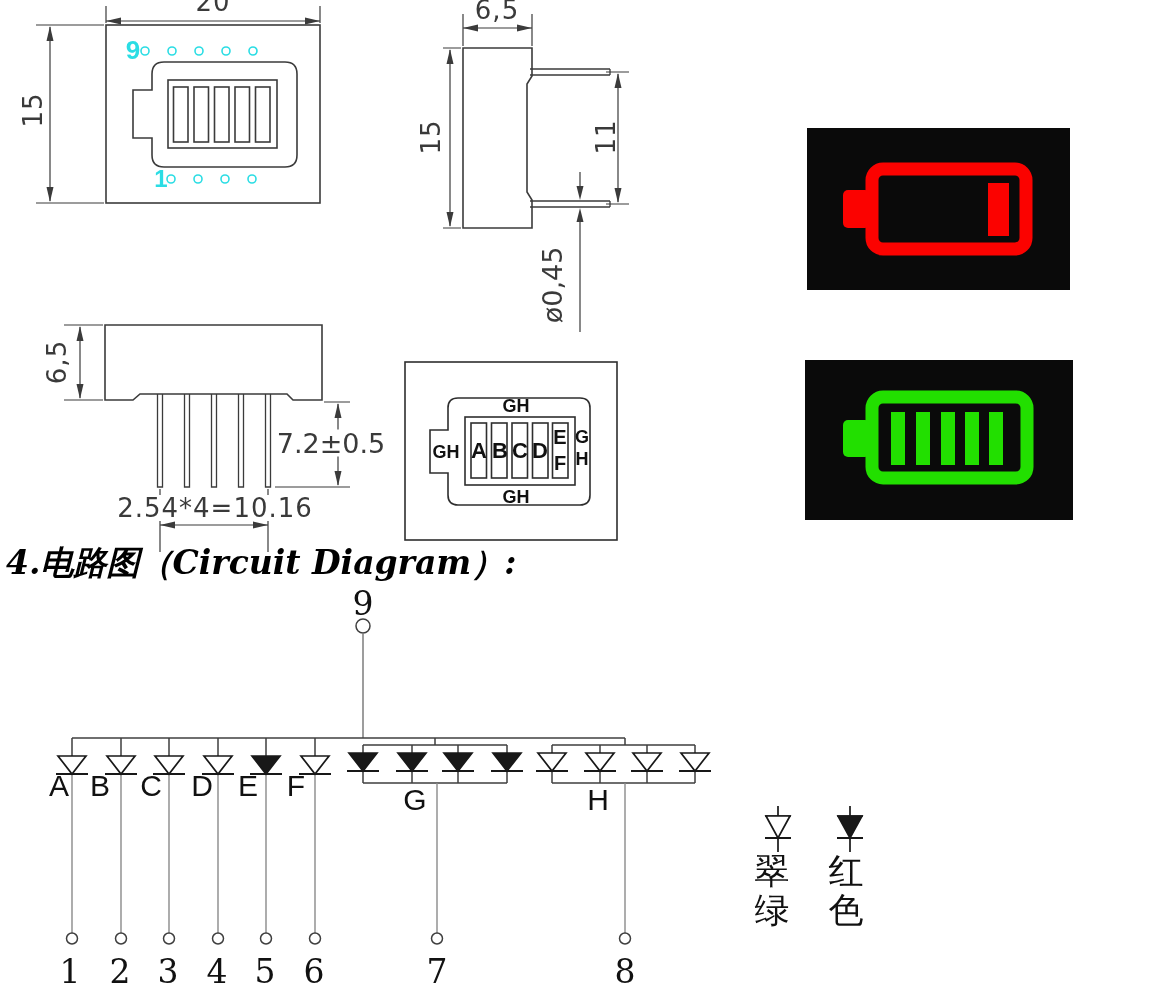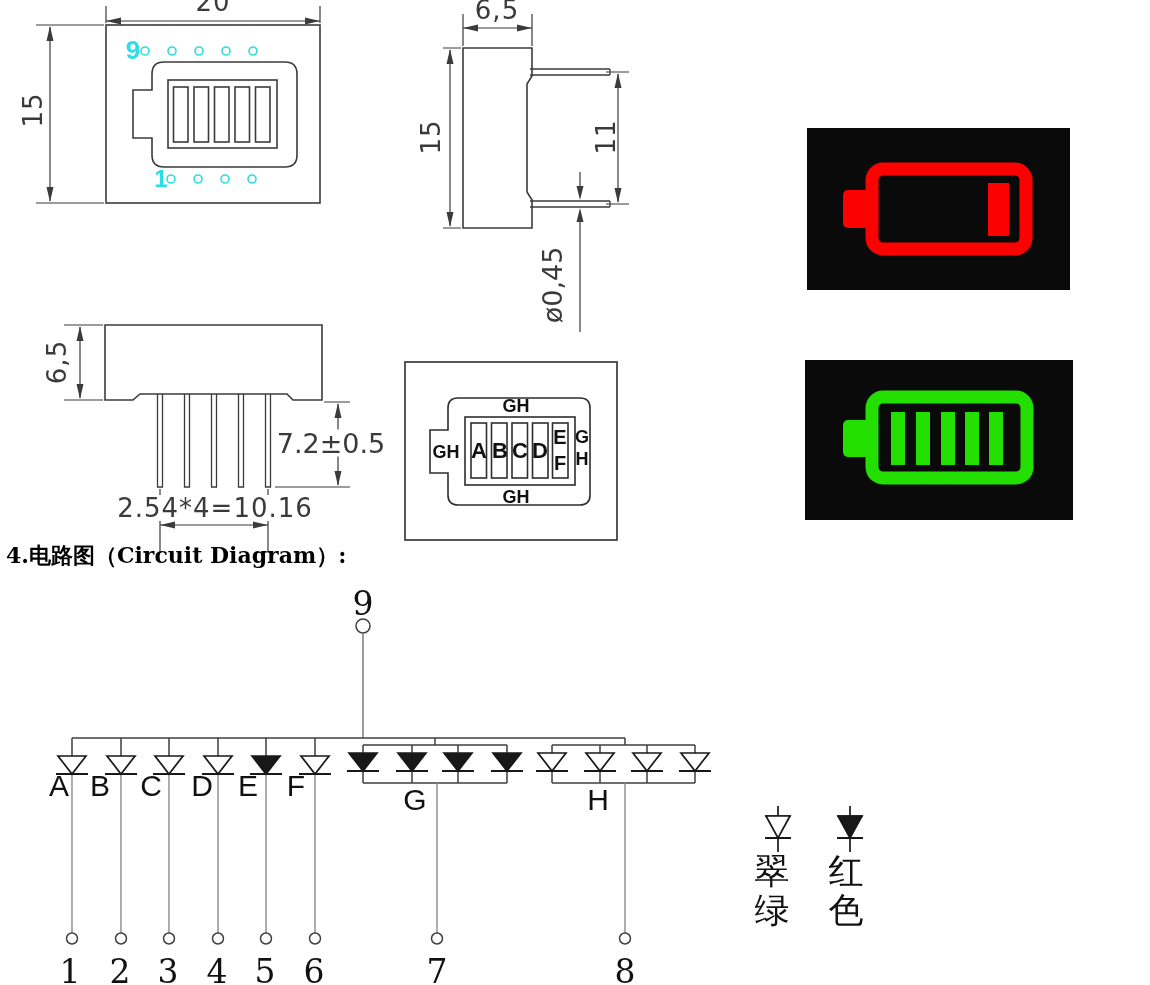--- a/index.html
+++ b/index.html
@@ -8,21 +8,21 @@
   .rot{transform:translate(-50%,-50%) rotate(-90deg);}
   .dim{font-size:26px;letter-spacing:1px;}
   .dimsm{font-size:27px;}
   .bgw{background:#ffffff;padding:0 3px;text-align:center;}
   .cyan{color:#2bdde4;font-weight:bold;font-size:26px;font-family:"Liberation Sans",sans-serif;}
   .seg{font-weight:600;color:#111;font-family:"Liberation Sans",sans-serif;font-size:18px;}
   .segbar{font-weight:600;color:#111;font-family:"Liberation Sans",sans-serif;font-size:22px;}
   .segef{font-weight:600;color:#111;font-family:"Liberation Sans",sans-serif;font-size:20px;}
   .cletter{font-size:30px;font-family:"Liberation Sans",sans-serif;color:#111;}
   .cnum{font-size:33px;font-family:"DejaVu Serif",serif;color:#111;}
-  .heading{position:absolute;left:6px;top:542px;font-size:22px;font-weight:bold;font-family:"DejaVu Serif",serif;color:#000;white-space:nowrap;line-height:1.25;}
+  .heading{position:absolute;left:6px;top:542px;font-size:33px;font-weight:bold;font-family:"DejaVu Serif",serif;color:#000;white-space:nowrap;line-height:1.25;font-style:italic;}
   .legendzh{font-size:35px;color:#111;font-family:"DejaVu Sans",sans-serif;}
 </style>
 </head>
 <body>
 
 <svg width="1150" height="985" viewBox="0 0 1150 985">
 
   <g fill="none" stroke="#3b3b3b" stroke-width="1.6">
     <rect x="106" y="25" width="214" height="178"></rect>
 

